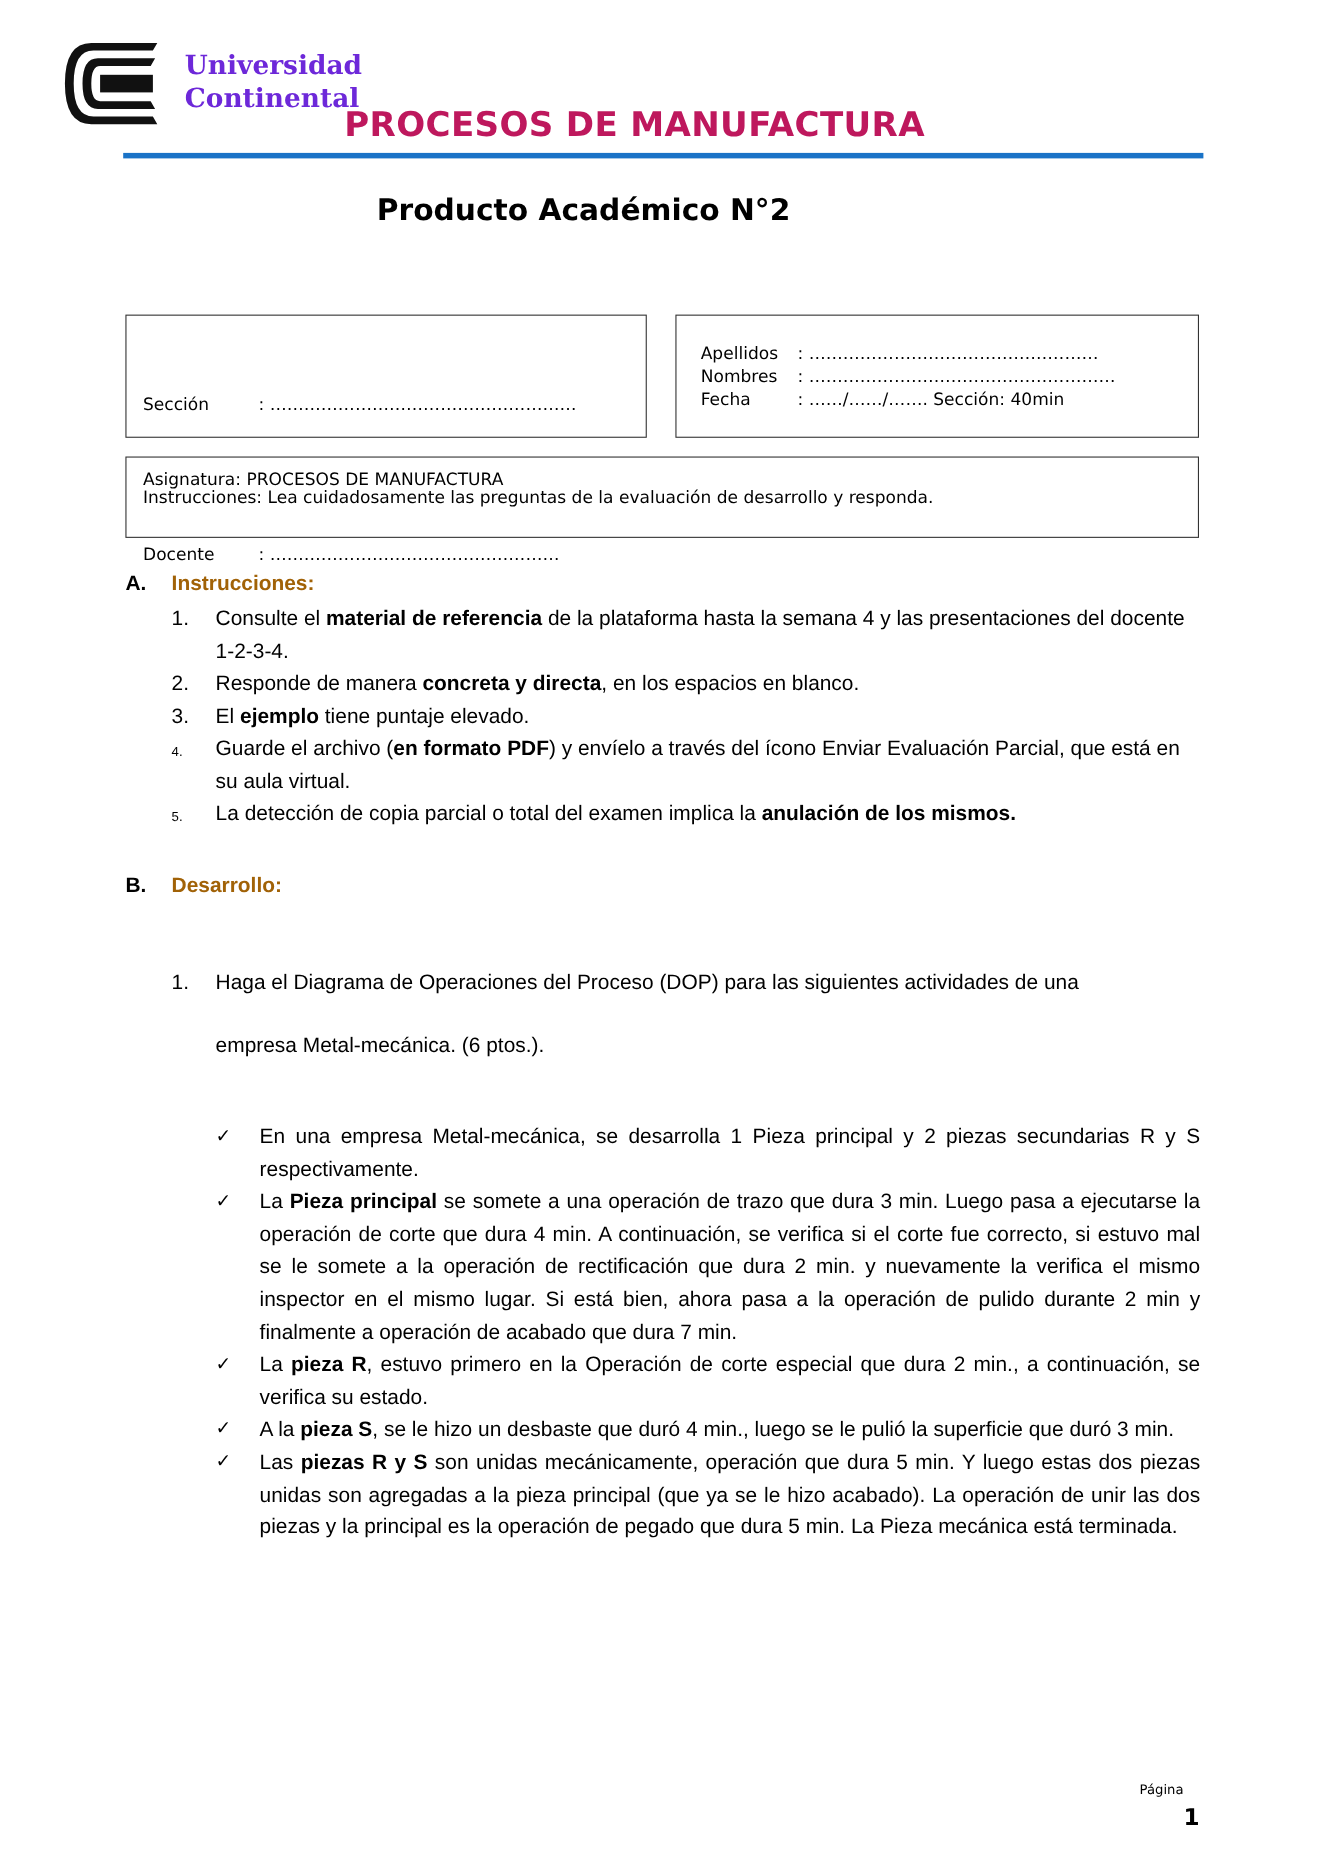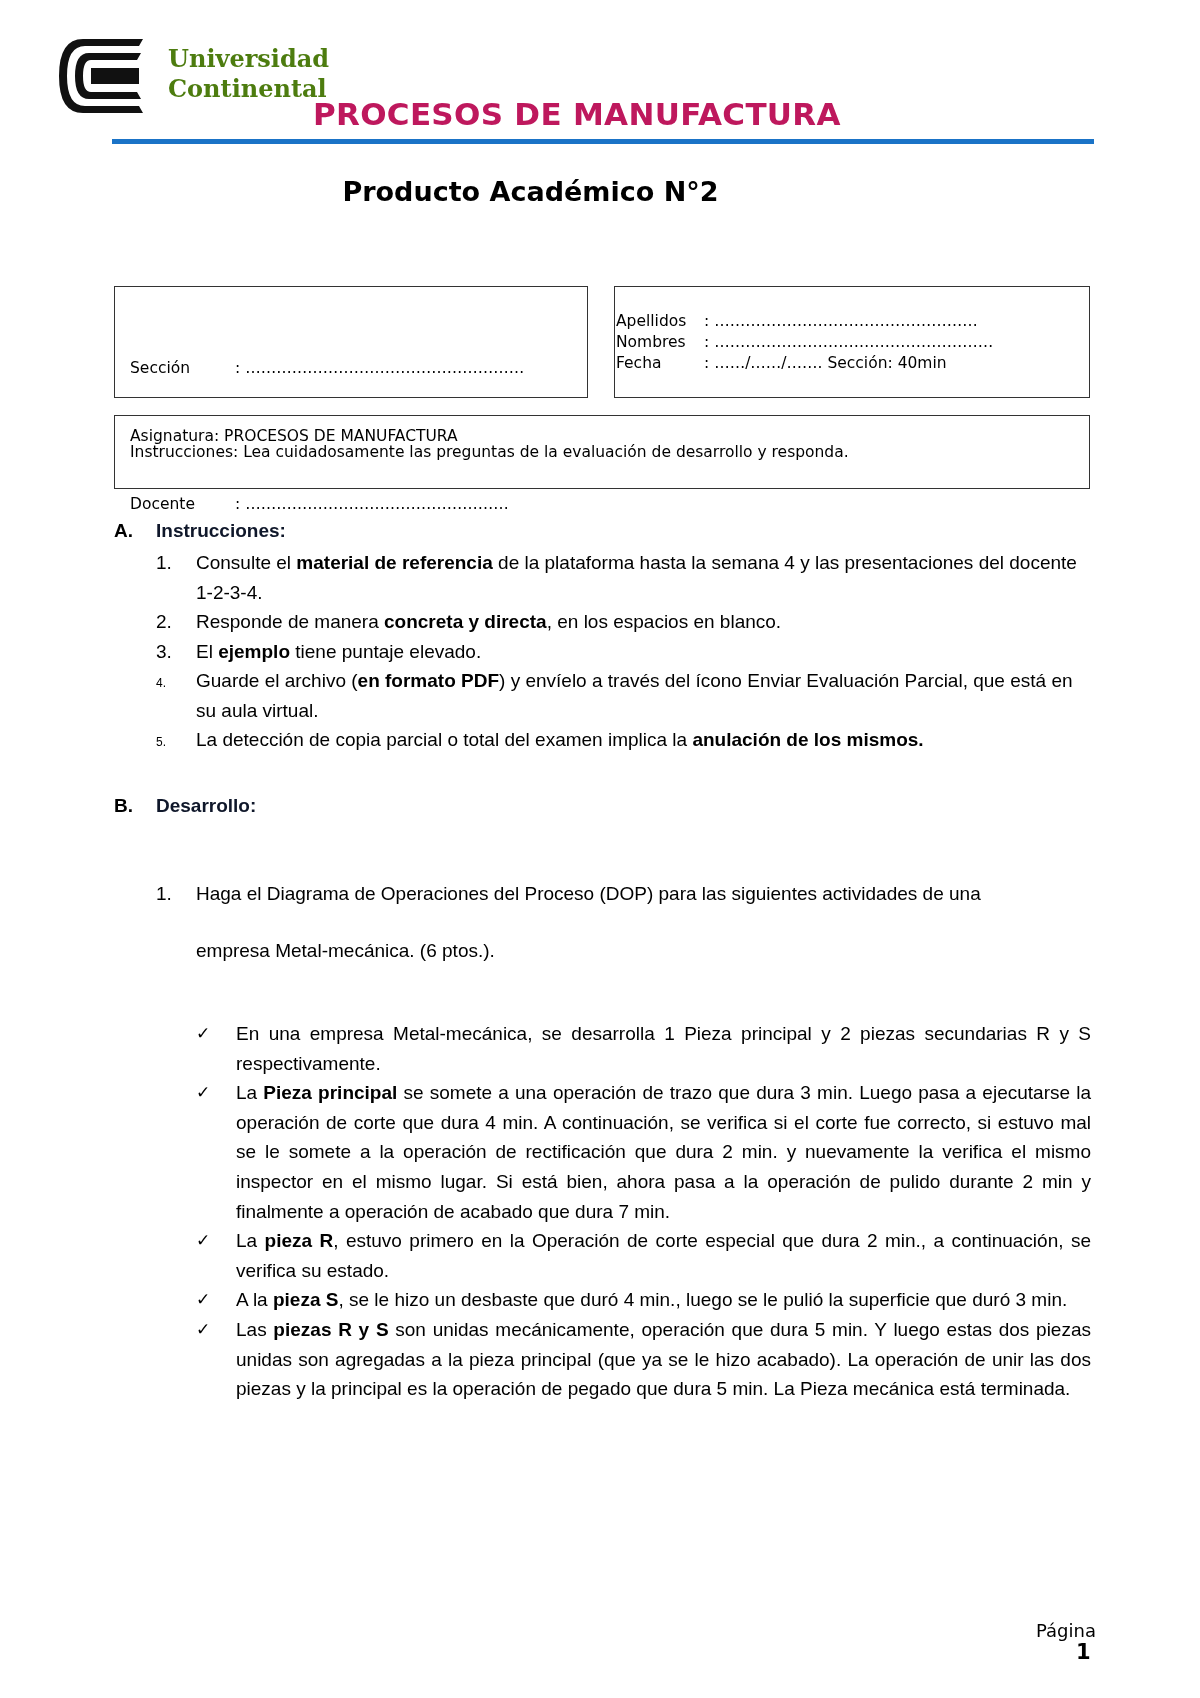--- a/index.html
+++ b/index.html
@@ -1,56 +1,56 @@
 <!DOCTYPE html>
 <html><head>
   <meta charset="utf-8">
   <style>
     html, body { margin: 0; padding: 0; background: #ffffff; }
     body { width: 1200px; height: 1698px; position: relative; overflow: hidden; color: #000; }
     .page { position: absolute; left: 0; top: 0; width: 1200px; height: 1698px; }
 
     
     .logo { position: absolute; left: 55px; top: 36px; width: 100px; height: 80px; }
-    .logo-text { position: absolute; left: 168px; top: 44px; font-family: "DejaVu Serif", serif; font-weight: bold; font-size: 24px; line-height: 30px; color: #4d7c0f; }
+    .logo-text { position: absolute; left: 168px; top: 44px; font-family: "DejaVu Serif", serif; font-weight: bold; font-size: 24px; line-height: 30px; color: #6d28d9; }
     .course-title { position: absolute; left: 313px; top: 96px; font-family: "DejaVu Sans", sans-serif; font-weight: bold; font-size: 31px; color: #be185d; letter-spacing: 0.3px; }
     .header-rule { position: absolute; left: 112px; top: 139px; width: 982px; height: 5px; background: #1a73c7; }
 
     .doc-title { position: absolute; left: 0; width: 1061px; top: 176px; text-align: center; font-family: "DejaVu Sans", sans-serif; font-weight: bold; font-size: 27px; }
     .doc-subtitle { position: absolute; left: 0; width: 1200px; top: 234px; text-align: center; font-family: "Liberation Sans", sans-serif; font-size: 20px; }
 
     
     .box { position: absolute; border: 1.5px solid #333; box-sizing: border-box; font-family: "DejaVu Sans", sans-serif; font-size: 15.5px; line-height: 21px; }
     .box-left { left: 114px; top: 286px; width: 474px; height: 112px; padding: 24px 0 0 15px; }
-    .box-right { left: 614px; top: 286px; width: 476px; height: 112px; padding: 24px 0 0 1px; }
+    .box-right { left: 614px; top: 286px; width: 476px; height: 112px; padding: 24px 0 0 22px; }
     .box-row { white-space: nowrap; }
     .lbl { display: inline-block; }
     .box-left .lbl { width: 105px; margin-top: 47px; }
     .box-right .lbl { width: 88px; }
 
     .box-instr { left: 114px; top: 415px; width: 976px; height: 74px; padding: 26px 0 0 15px; font-size: 15.5px; }
     .section-head { position: absolute; left: 114px; font-family: "Liberation Sans", sans-serif; font-weight: bold; font-size: 19px; }
     .section-letter { display: inline-block; width: 42px; }
-    .section-label { color: #0f172a; }
+    .section-label { color: #a16207; }
 
     .list { position: absolute; left: 156px; width: 935px; font-family: "Liberation Sans", sans-serif; font-size: 19px; line-height: 29.5px; margin: 0; padding: 0; list-style: none; }
     .list li { position: relative; padding-left: 40px; }
     .num { position: absolute; left: 0; top: 0; }
     .num.small { font-size: 12px; top: 3px; }
     .b { font-weight: bold; }
 
     .q1 { position: absolute; left: 156px; width: 935px; font-family: "Liberation Sans", sans-serif; font-size: 19px; }
     .q1 .num { position: absolute; left: 0; }
     .q1 .text { position: absolute; left: 40px; white-space: nowrap; }
 
     .checks { position: absolute; left: 196px; width: 895px; font-family: "Liberation Sans", sans-serif; font-size: 19px; line-height: 29.6px; margin: 0; padding: 0; list-style: none; }
     .checks li { position: relative; padding-left: 40px; text-align: justify; }
     .check { position: absolute; left: 0; top: 0; font-family: "DejaVu Sans", sans-serif; font-size: 17px; }
 
-    .footer-label { position: absolute; left: 1036px; top: 1620px; font-family: "DejaVu Sans", sans-serif; font-size: 18px; text-align: center; }
+    .footer-label { position: absolute; left: 1036px; top: 1620px; font-family: "DejaVu Sans", sans-serif; font-size: 12px; text-align: center; }
     .footer-num { position: absolute; left: 1076px; top: 1640px; font-family: "DejaVu Sans", sans-serif; font-weight: bold; font-size: 21px; }
   </style>
 </head>
 <body>
 
 <div class="page">
 
   <div class="logo">
     <svg width="100" height="80" viewBox="0 0 100 80">
       <path d="M88 3 H28 Q4 3 4 40 Q4 77 28 77 H88 L84 70 H30 Q12 70 12 40 Q12 10 30 10 H84 Z" fill="#111"></path>

